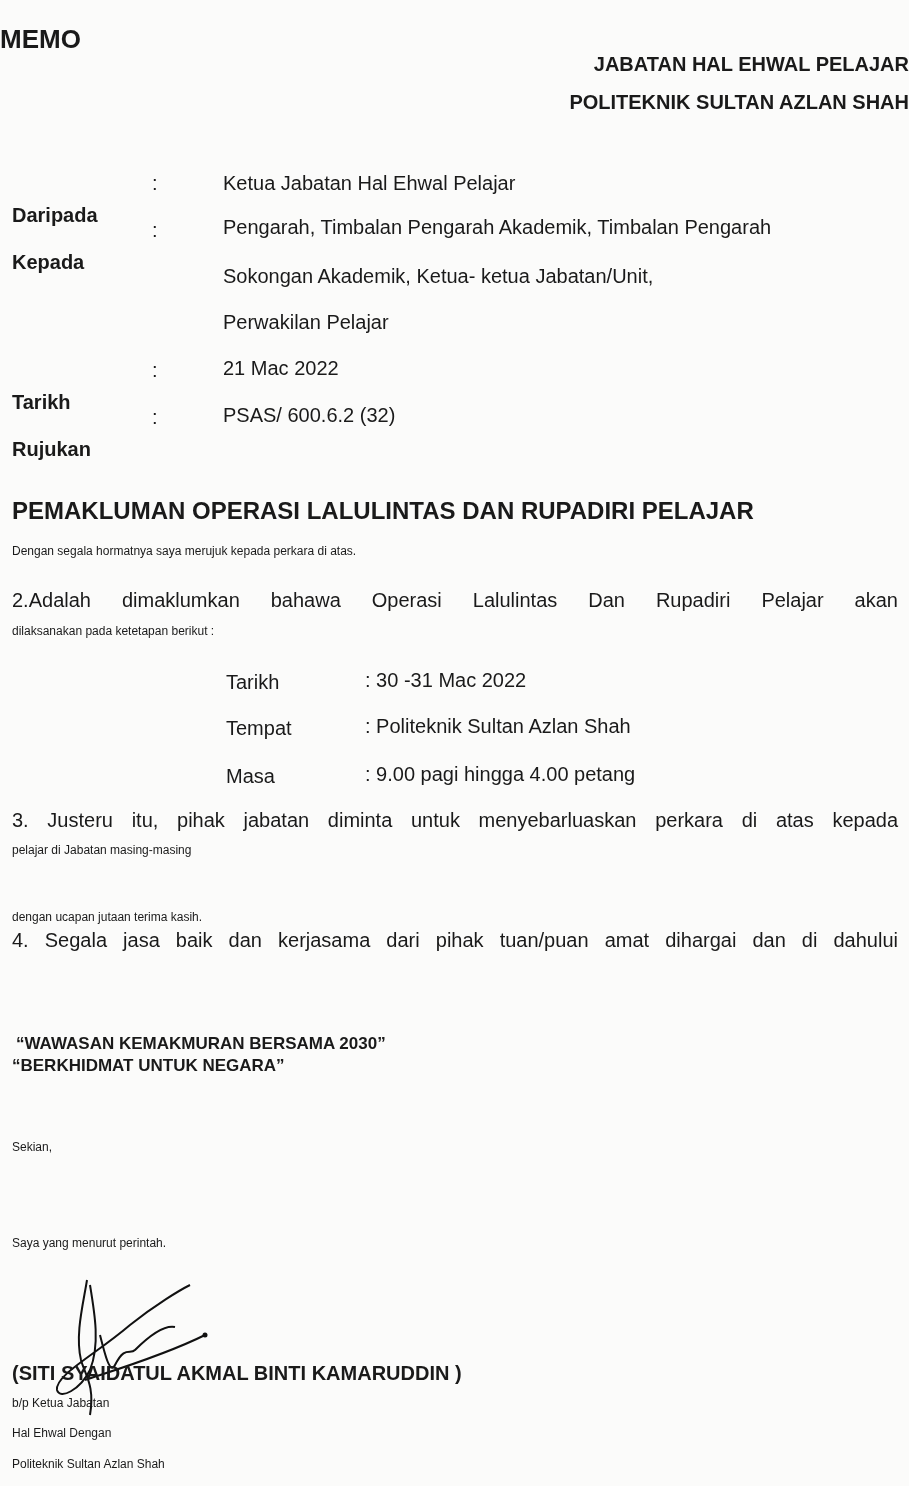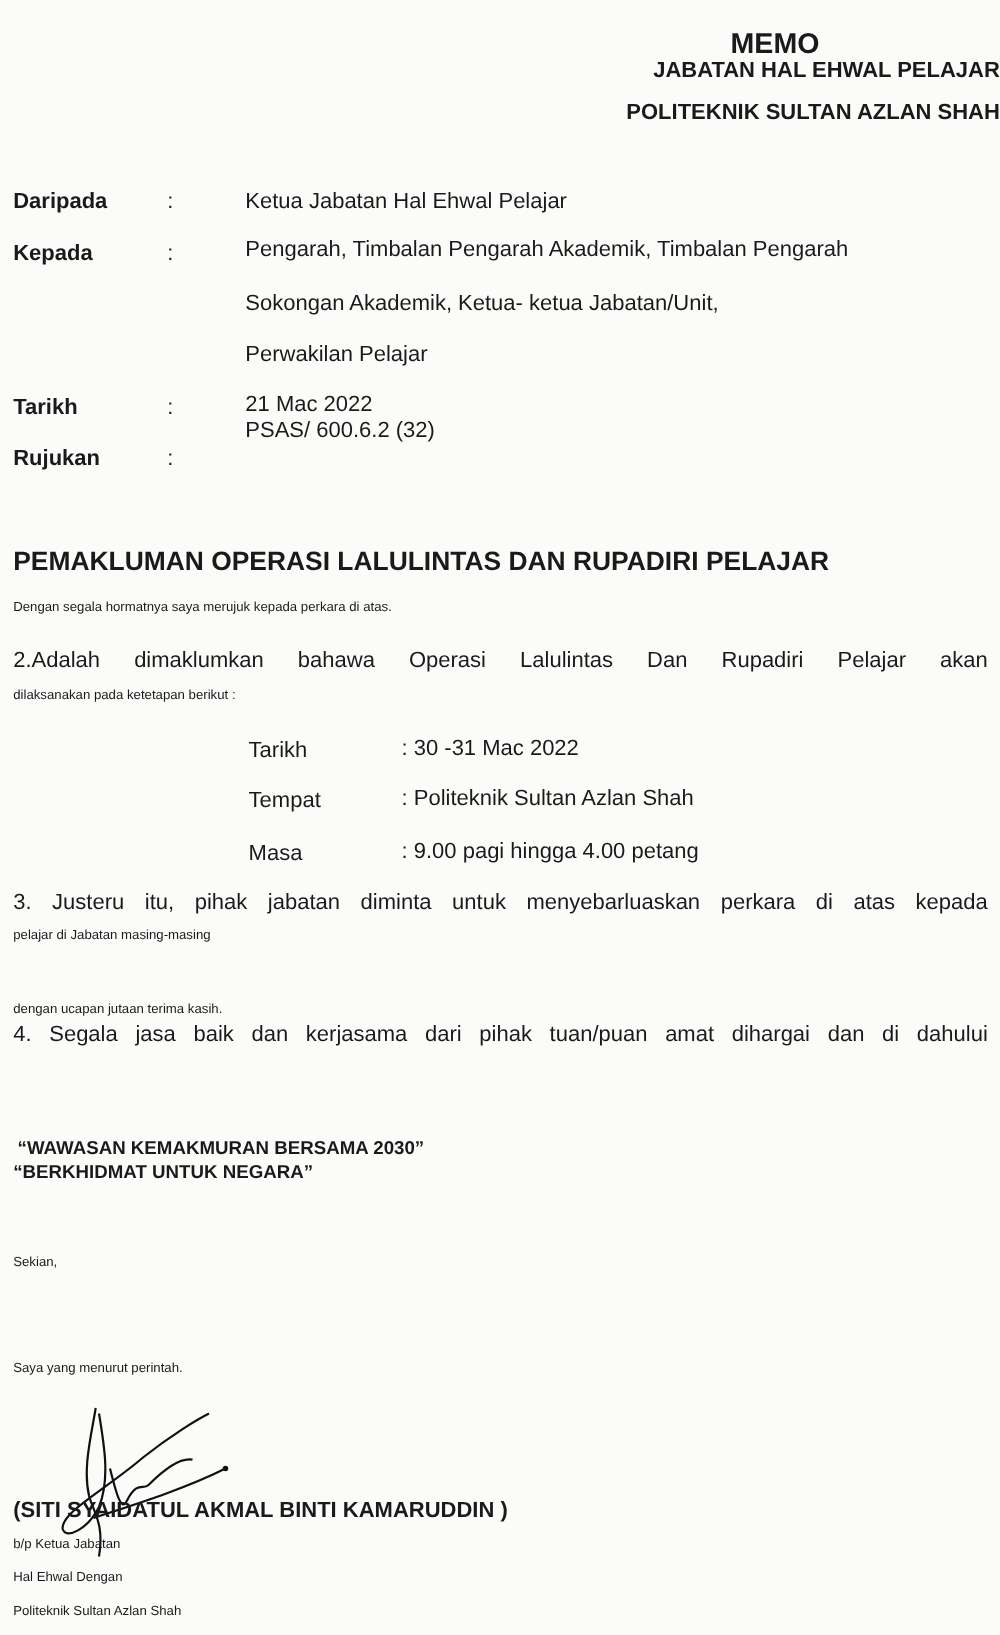--- a/index.html
+++ b/index.html
@@ -4,23 +4,23 @@
   <style>
     html, body { margin: 0; padding: 0; }
     body {
       width: 909px; height: 1486px; overflow: hidden;
       background: #fbfbfa;
       font-family: "Liberation Sans", sans-serif;
       color: #1a1a1a;
       position: relative;
     }
     .abs { position: absolute; white-space: nowrap; }
-    .title { font-weight: bold; font-size: 26px; left: 0; width: 745px; text-align: right; top: 24px; }
+    .title { font-weight: bold; font-size: 26px; left: 0; width: 745px; text-align: left; top: 24px; }
     .sub { font-weight: bold; font-size: 20px; left: 0; width: 909px; text-align: right; }
-    .lbl { font-weight: bold; font-size: 20px; left: 12px; }
+    .lbl { font-weight: bold; font-size: 20px; left: 12px; margin-top: 32px; }
     .colon { font-size: 20px; left: 152px; }
     .val { font-size: 20px; left: 223px; }
     .heading { font-weight: bold; font-size: 24px; left: 12px; top: 497px; }
     .para { font-size: 12px; left: 12px; }
     .justify { left: 12px; width: 886px; text-align: justify; text-align-last: justify; white-space: normal; font-size: 20px; }
     .det-lbl { font-size: 20px; left: 226px; }
     .det-val { font-size: 20px; left: 365px; }
     .slogan { font-weight: bold; font-size: 17px; }
     .sig-svg { position: absolute; left: 55px; top: 1265px; }
   </style>
@@ -42,21 +42,21 @@
     <div class="abs val" style="top:216px">Pengarah, Timbalan Pengarah Akademik, Timbalan Pengarah</div>
     <div class="abs val" style="top:265px">Sokongan Akademik, Ketua- ketua Jabatan/Unit,</div>
     <div class="abs val" style="top:311px">Perwakilan Pelajar</div>
 
     <div class="abs lbl" style="top:359px">Tarikh</div>
     <div class="abs colon" style="top:359px">:</div>
     <div class="abs val" style="top:357px">21 Mac 2022</div>
 
     <div class="abs lbl" style="top:406px">Rujukan</div>
     <div class="abs colon" style="top:406px">:</div>
-    <div class="abs val" style="top:380px">PSAS/ 600.6.2 (32)</div>
+    <div class="abs val" style="top:404px">PSAS/ 600.6.2 (32)</div>
   </div>
 
   <div class="abs heading">PEMAKLUMAN OPERASI LALULINTAS DAN RUPADIRI PELAJAR</div>
   <div class="abs para" style="top:544px">Dengan segala hormatnya saya merujuk kepada perkara di atas.</div>
   <div class="abs justify" style="top:589px">2.Adalah dimaklumkan bahawa Operasi Lalulintas Dan Rupadiri Pelajar akan</div>
   <div class="abs para" style="top:624px">dilaksanakan pada ketetapan berikut :</div>
 
   <div>
     <div class="abs det-lbl" style="top:671px">Tarikh</div>
     <div class="abs det-val" style="top:669px">: 30 -31 Mac 2022</div>

